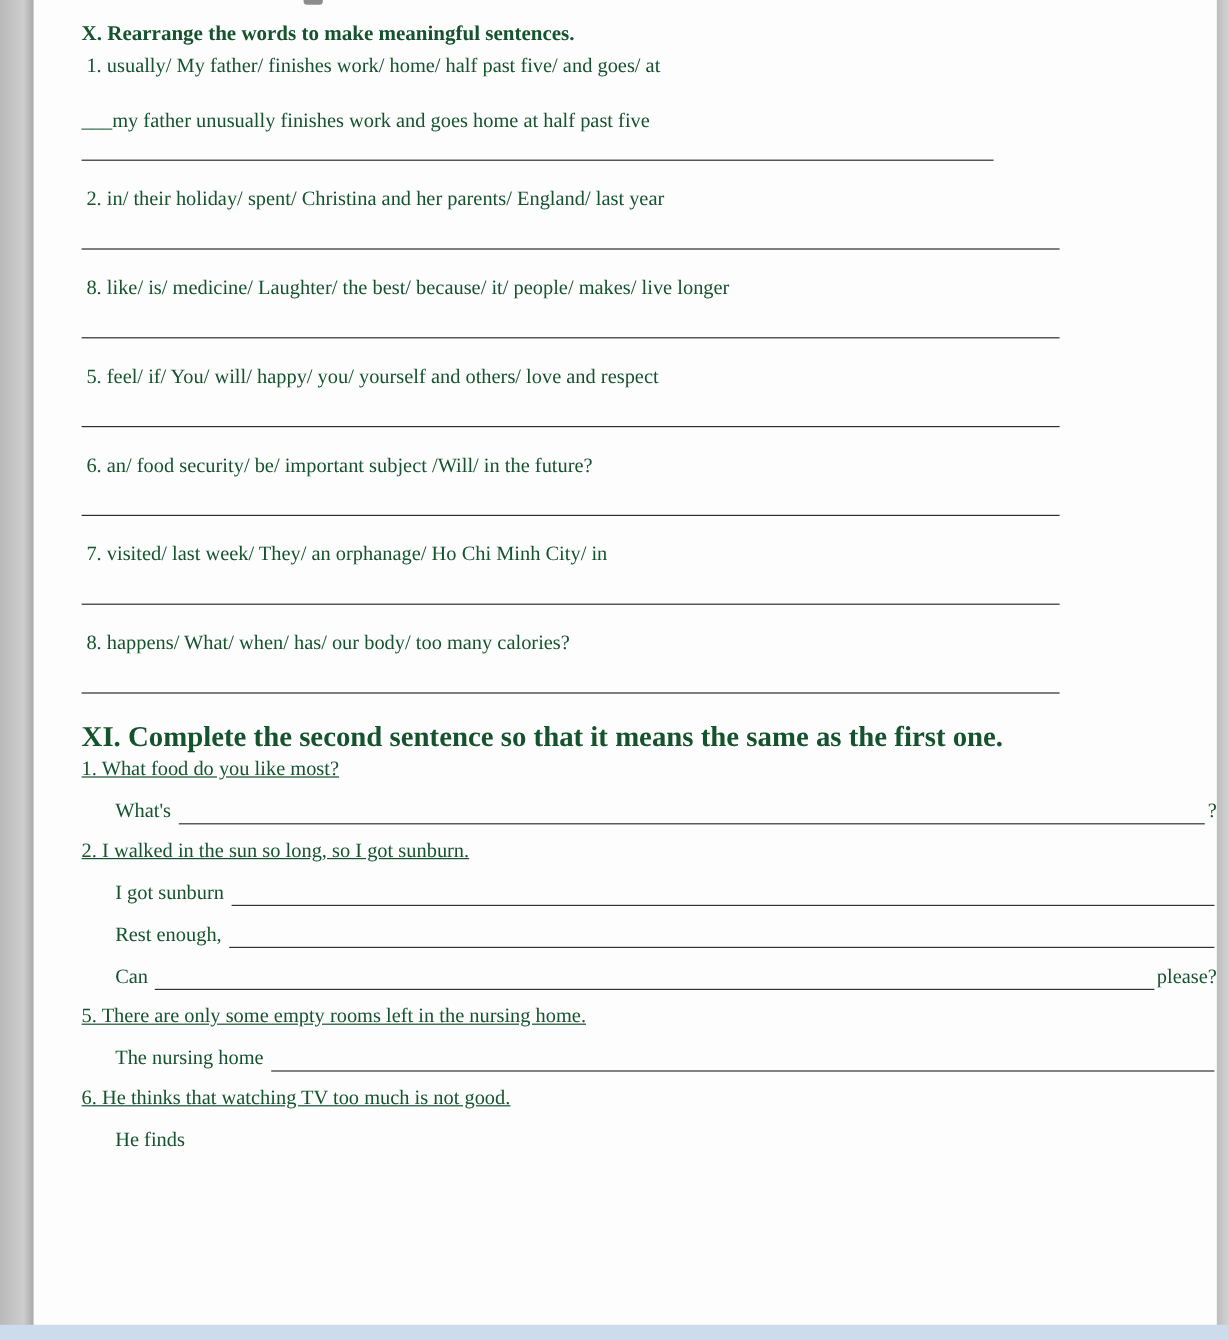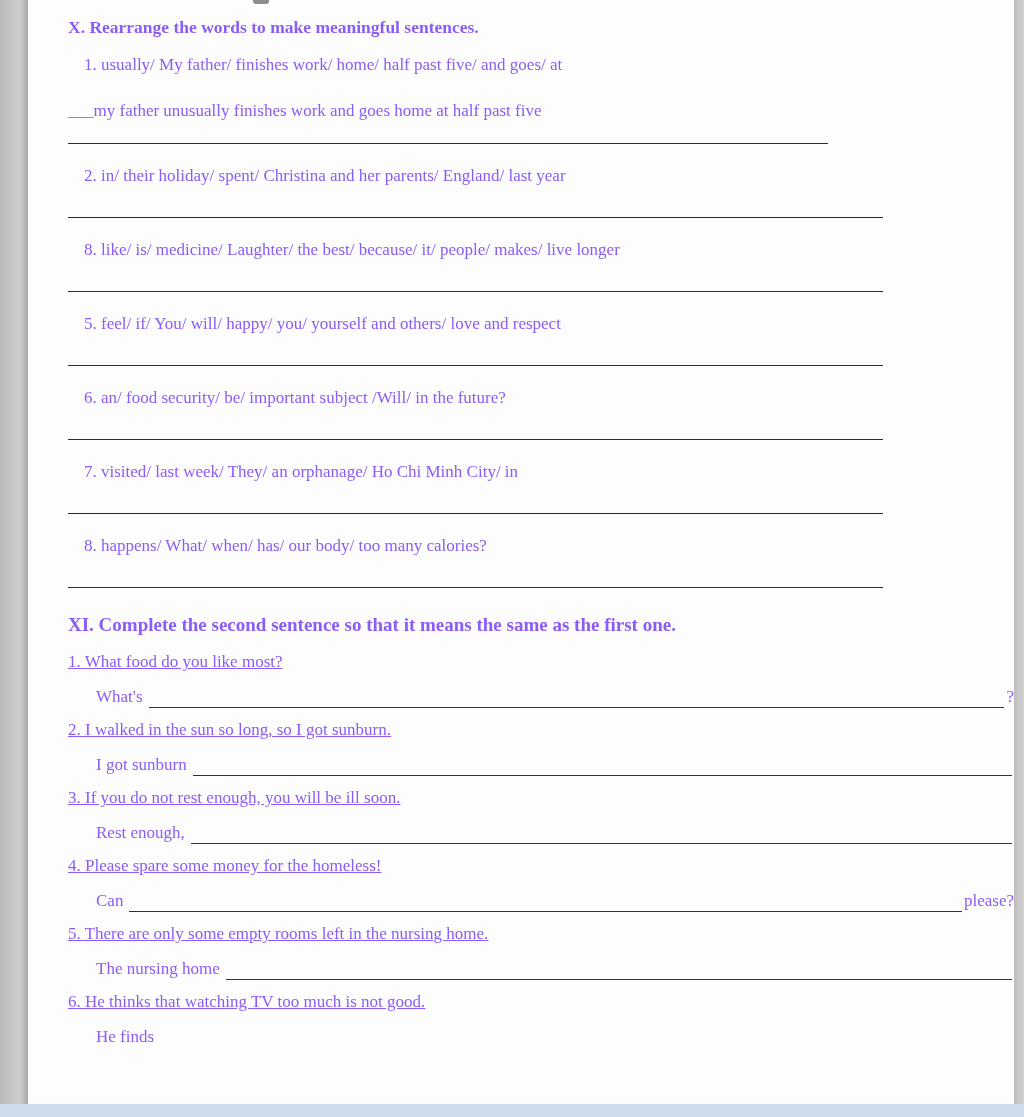--- a/index.html
+++ b/index.html
@@ -7,21 +7,21 @@
     padding: 0;
     background: #e9e9e9;
   }
   .canvas {
     position: relative;
     width: 1024px;
     height: 1117px;
     overflow: hidden;
     background: #c6c6c6;
     font-family: "Liberation Serif", "DejaVu Serif", serif;
-    color: #8b5cf6;
+    color: #14532d;
   }
   .scan-edge-left {
     position: absolute;
     left: 0; top: 0; bottom: 0;
     width: 28px;
     background: linear-gradient(to right, #b9b9b9, #cdcdcd 70%, #a9a9a9);
   }
   .scan-edge-right {
     position: absolute;
     right: 0; top: 0; bottom: 0;
@@ -59,25 +59,25 @@
     background: #ccdcec;
     z-index: 5;
   }
   .sec-title {
     font-weight: bold;
     font-size: 17.5px;
     margin: 0 0 6px 0;
   }
   .sec-title-xi {
     font-weight: bold;
-    font-size: 19px;
-    margin: 26px 0 15px 0;
+    font-size: 24px;
+    margin: 26px 0 4px 0;
   }
   .x-item { margin-bottom: 21px; }
-  .x-item .prompt { margin: 16px; }
+  .x-item .prompt { margin: 4px; }
   .x-item .answer { margin: 24px 0 0 0; }
   .blank-line {
     margin-top: 30px;
     width: 815px;
     height: 0;
     border-bottom: 1.4px solid #2e2e2e;
   }
   .blank-line.after-answer { margin-top: 21px; }
   .blank-line.short { width: 760px; }
   .xi-item .prompt { margin: 0; text-decoration: underline; }
@@ -161,30 +161,28 @@
       <div class="xi-item">
         <p class="prompt">2. I walked in the sun so long, so I got sunburn.</p>
         <div class="xi-fill">
           <span class="stem">I got sunburn</span>
           <span class="fill-line"></span>
           <span class="suffix"></span>
         </div>
       </div>
 
       <div class="xi-item">
-        <p class="prompt">3. If you do not rest enough, you will be ill soon.</p>
         <div class="xi-fill">
           <span class="stem">Rest enough,</span>
           <span class="fill-line"></span>
           <span class="suffix"></span>
         </div>
       </div>
 
       <div class="xi-item">
-        <p class="prompt">4. Please spare some money for the homeless!</p>
         <div class="xi-fill">
           <span class="stem">Can</span>
           <span class="fill-line"></span>
           <span class="suffix">please?</span>
         </div>
       </div>
 
       <div class="xi-item">
         <p class="prompt">5. There are only some empty rooms left in the nursing home.</p>
         <div class="xi-fill">

